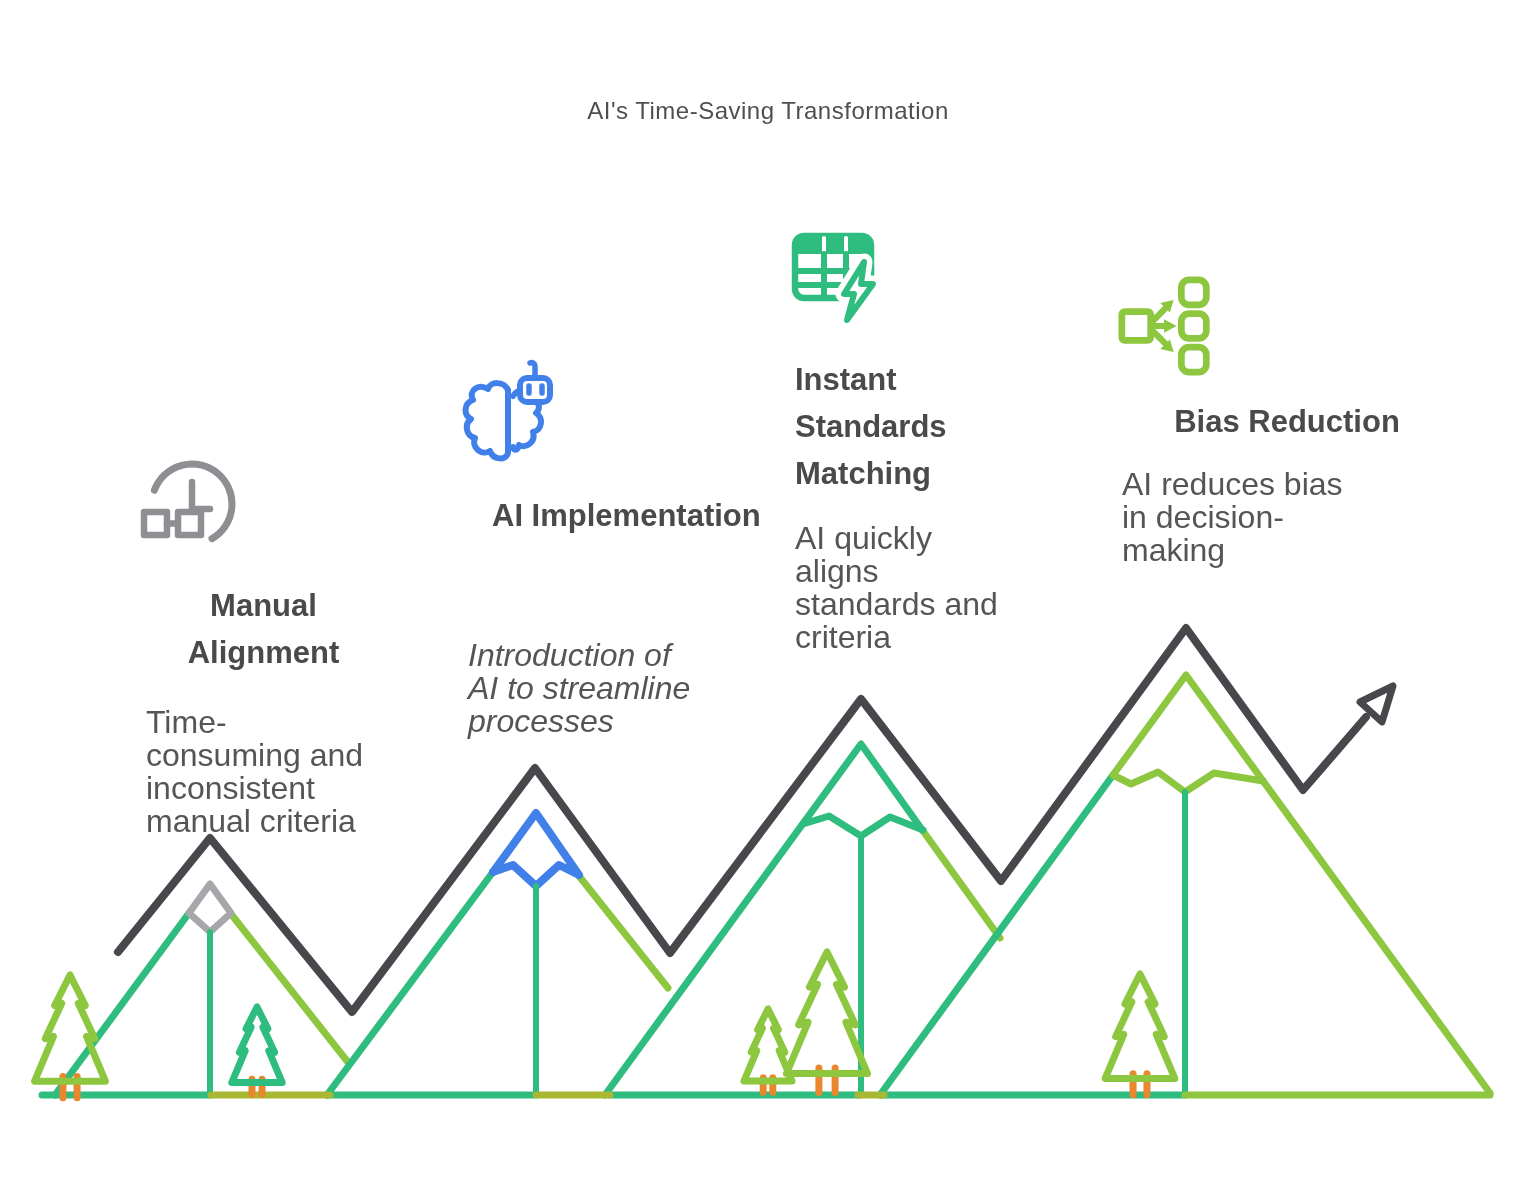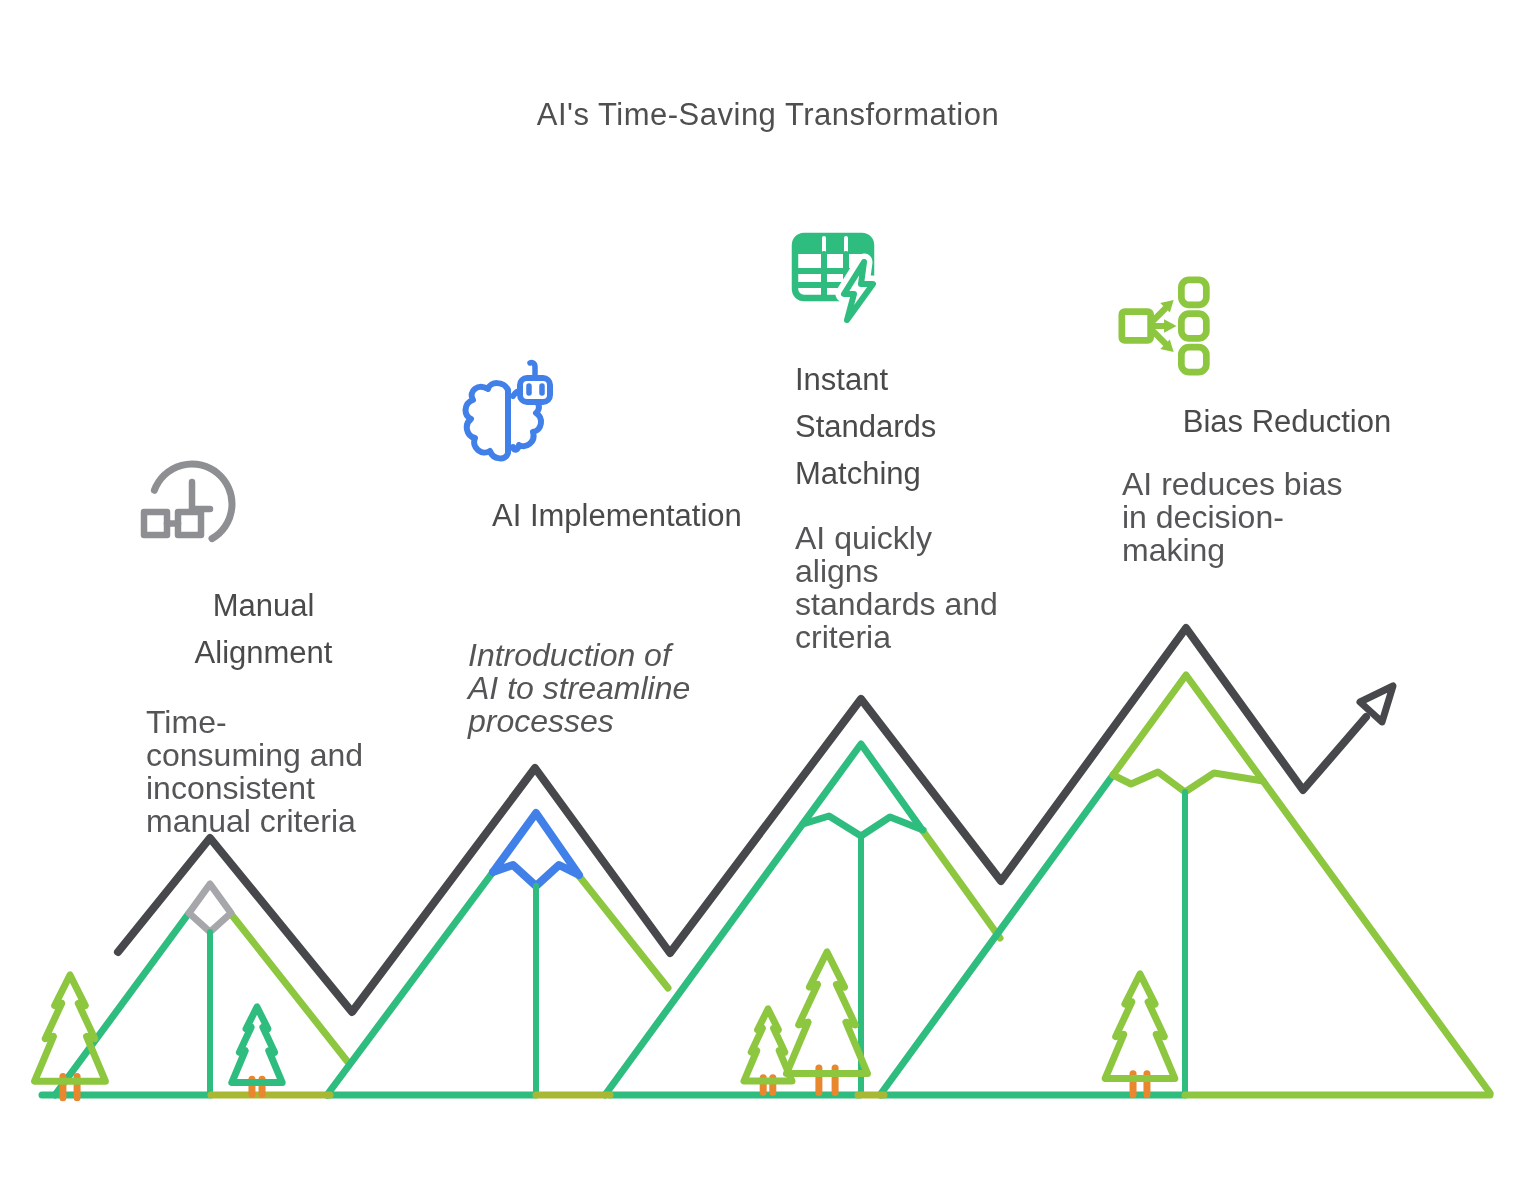--- a/index.html
+++ b/index.html
@@ -2,24 +2,24 @@
 <html style="--title_text: #4f4f50; --heading_text: #4a4a4b; --body_text: #555557; --dark_gray: #47484b; --light_gray: #a6a7ab; --icon_gray: #8e8f93; --emerald: #2ebd7f; --lime: #8dc63f; --olive: #a9b832; --blue: #4080e8; --orange: #e8872e;"><head>
 <meta charset="utf-8">
 <style>
   html,body{margin:0;padding:0;background:#ffffff;}
   .canvas{
     position:relative;width:1536px;height:1188px;background:#fff;
     font-family:"Liberation Sans",sans-serif;overflow:hidden;
   }
   .title{
     position:absolute;top:97px;left:0;width:100%;text-align:center;
-    font-size:31px;font-weight:500;letter-spacing:.5px;color:var(--title_text,#4f4f50);
+    font-size:24px;font-weight:500;letter-spacing:.5px;color:var(--title_text,#4f4f50);
   }
   .heading{
-    position:absolute;margin:0;font-size:31px;font-weight:400;line-height:47px;
+    position:absolute;margin:0;font-size:31px;font-weight:700;line-height:47px;
     color:var(--heading_text,#4a4a4b);
   }
   .desc{
     position:absolute;margin:0;font-size:32px;font-weight:400;line-height:33px;
     color:var(--body_text,#555557);
   }
   .icon{position:absolute;}
   .scene{position:absolute;left:0;top:0;}
   
   .ln{fill:none;stroke-linecap:round;stroke-linejoin:round;}

